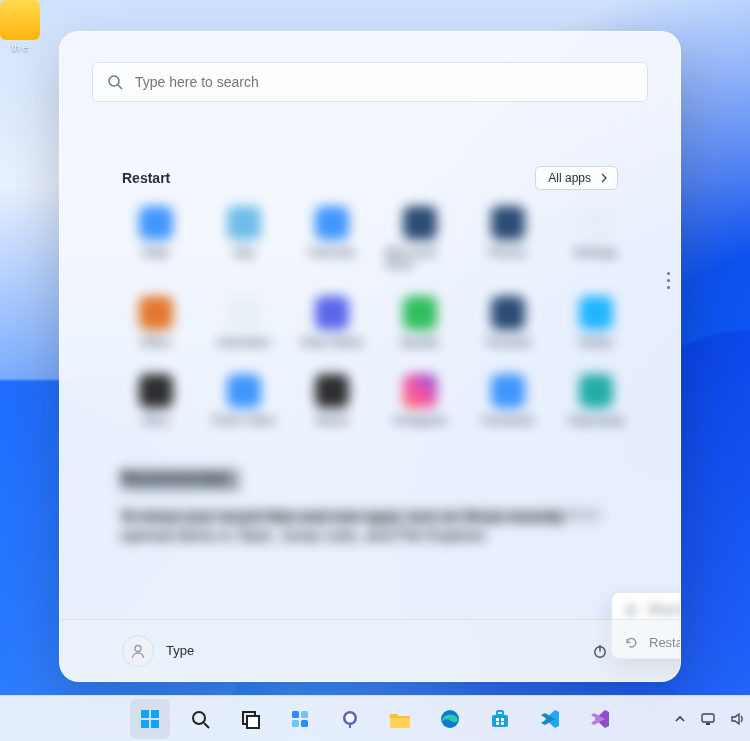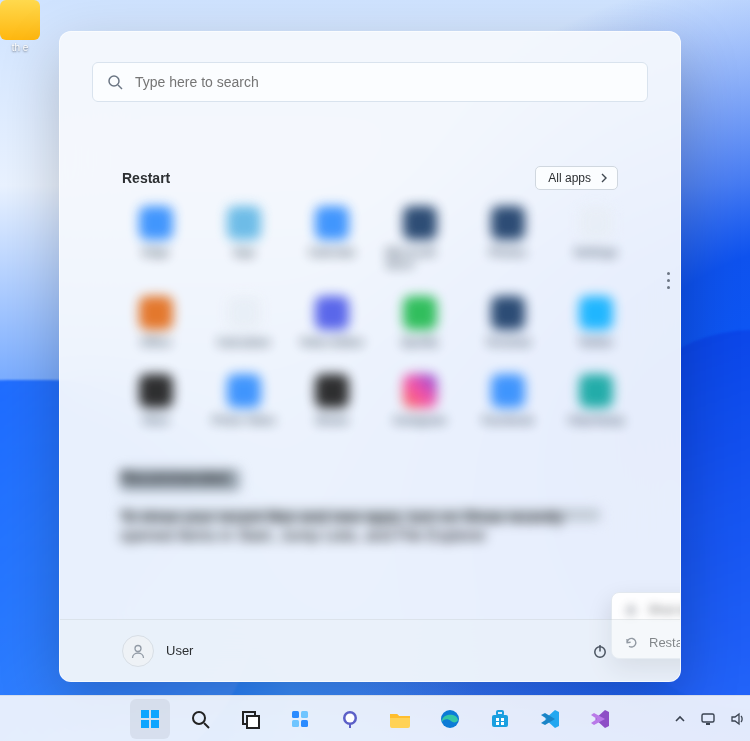--- a/index.html
+++ b/index.html
@@ -12,21 +12,21 @@
 
     
     .desktop-icon { position:absolute; top:0px; left:-8px; width:56px; text-align:center; color:#fff; font-size:10px; }
     .desktop-icon .tile { width:40px; height:40px; margin:0 auto 2px; border-radius:6px; background:linear-gradient(180deg,#ffd94d,#ffb70f); }
     .desktop-icon .lbl { text-shadow:0 1px 2px rgba(0,0,0,.5); line-height:12px; }
 
     
     .start {
       position:absolute; left:59px; top:31px; width:622px; height:651px;
       background:rgba(244,248,253,.94); border:1px solid rgba(255,255,255,.6);
-      border-radius:12px; box-shadow:0 20px 60px rgba(0,0,0,.22);
+      border-radius:20px; box-shadow:0 20px 60px rgba(0,0,0,.22);
       backdrop-filter:blur(30px);
       overflow:hidden;
     }
     .search {
       position:absolute; left:32px; right:32px; top:30px; height:40px;
       background:#fbfdff; border:1px solid #d9e3ee; border-radius:6px;
       display:flex; align-items:center; gap:12px; padding:0 14px;
     }
     .search svg { flex:0 0 auto; }
     .search input {
@@ -243,21 +243,21 @@
   </div>
 
   <div class="start-footer">
     <div class="user">
       <div class="avatar">
         <svg width="18" height="18" viewBox="0 0 18 18">
             <circle cx="9" cy="6.5" r="3" fill="none" stroke="#6b7684" stroke-width="1.3"></circle>
             <path d="M3.5 16c0-3 2.5-5 5.5-5s5.5 2 5.5 5" fill="none" stroke="#6b7684" stroke-width="1.3"></path>
           </svg>
       </div>
-      <div class="username">User</div>
+      <div class="username">Type</div>
     </div>
     <div class="power-btn">
       <svg width="18" height="18" viewBox="0 0 18 18">
           <circle cx="9" cy="10" r="5.2" fill="none" stroke="#4a5360" stroke-width="1.5"></circle>
           <line x1="9" y1="3" x2="9" y2="9.5" stroke="#4a5360" stroke-width="1.5"></line>
         </svg>
     </div>
   </div>
 </div>
 

